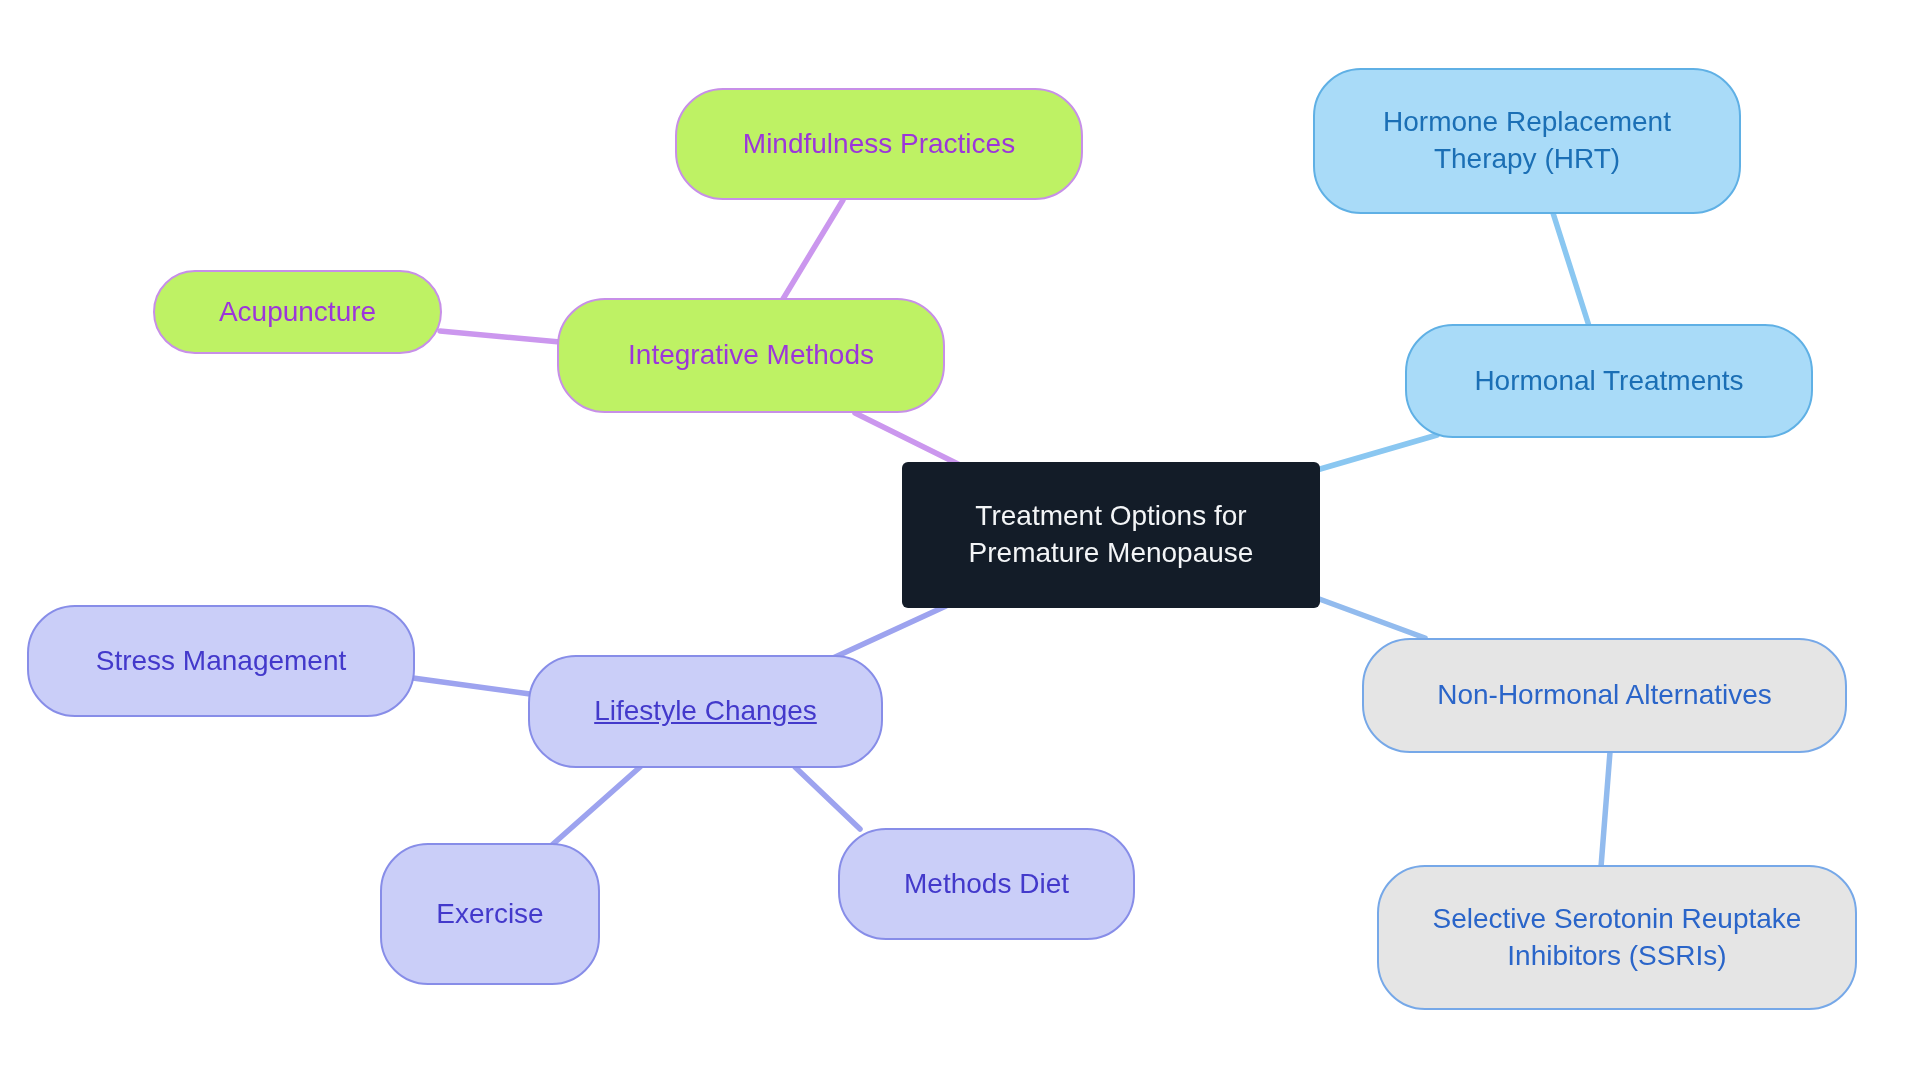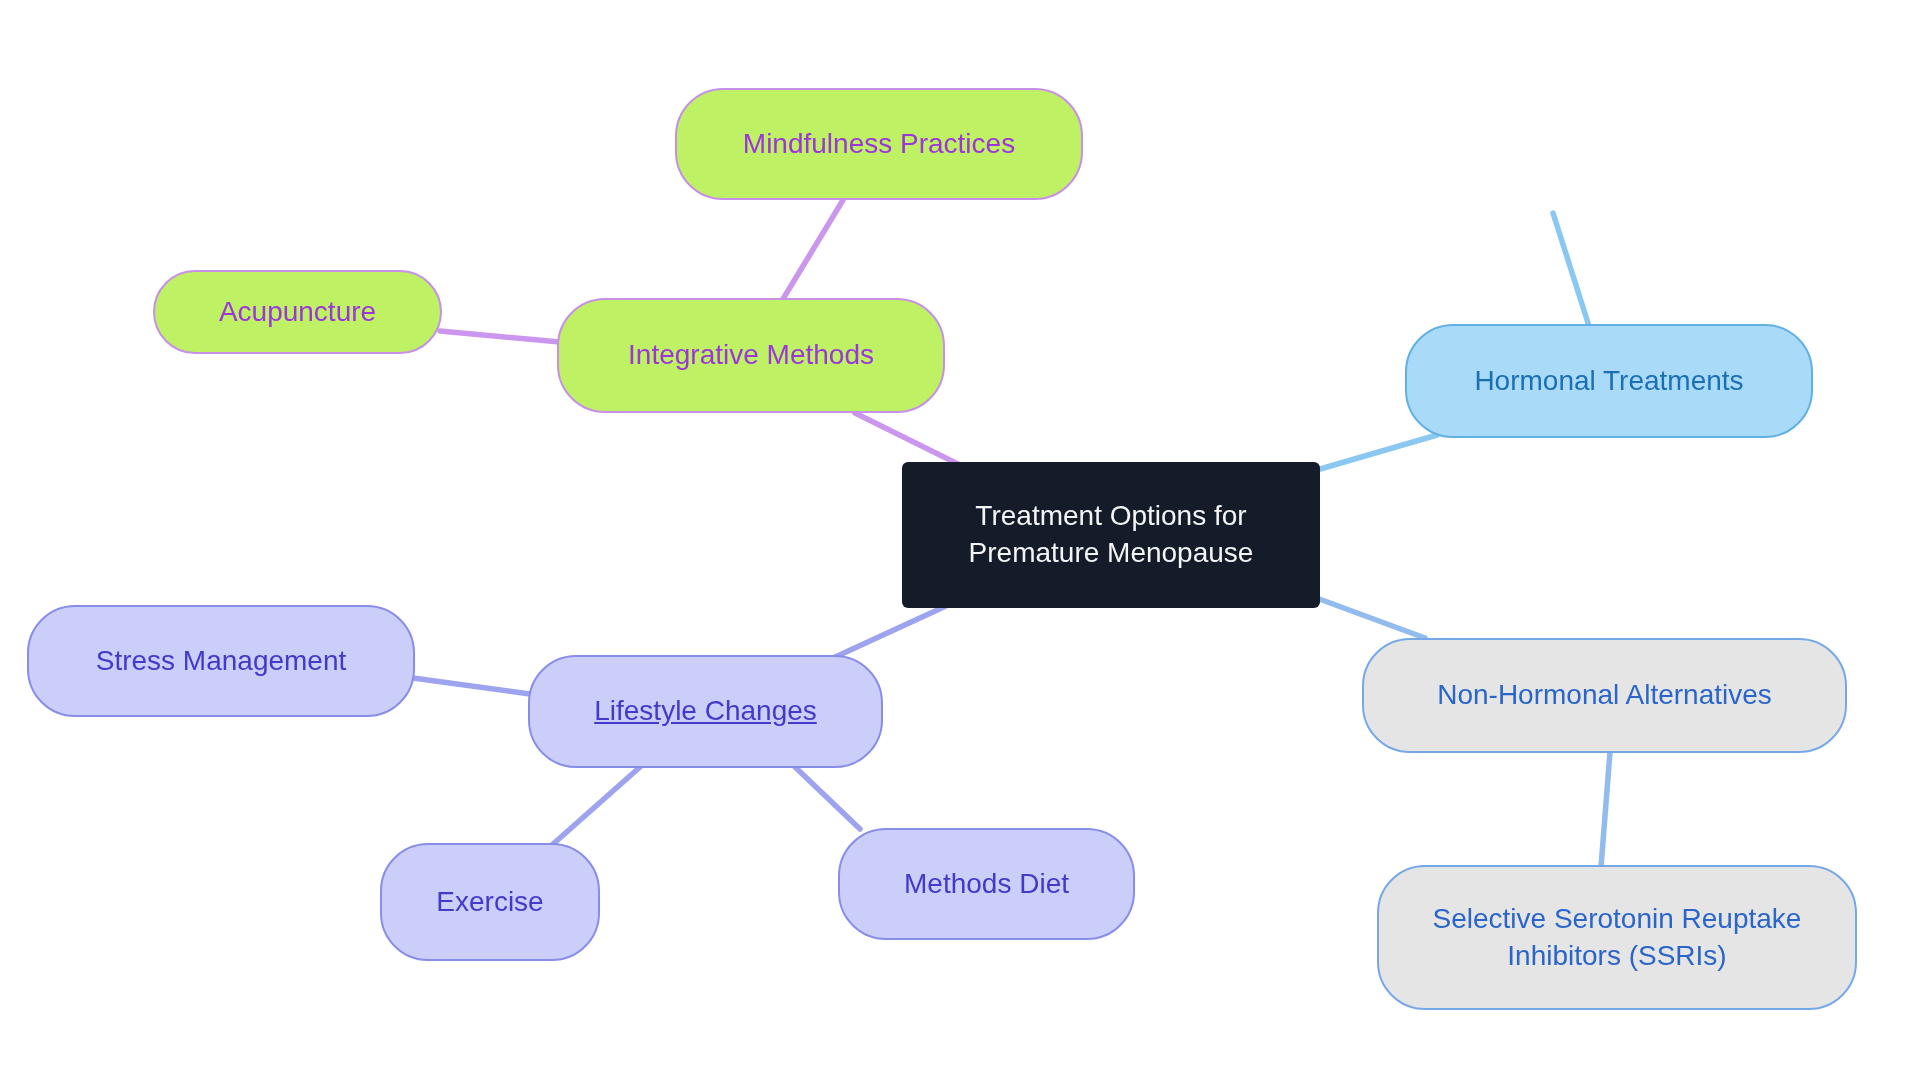--- a/index.html
+++ b/index.html
@@ -69,21 +69,21 @@
   }
 
   
   .n-root        { left: 902px;  top: 462px; width: 418px; height: 146px; }
   .n-hormonal    { left: 1405px; top: 324px; width: 408px; height: 114px; }
   .n-hrt         { left: 1313px; top: 68px;  width: 428px; height: 146px; padding: 8px 30px; }
   .n-nonhormonal { left: 1362px; top: 638px; width: 485px; height: 115px; padding: 8px 20px; }
   .n-ssri        { left: 1377px; top: 865px; width: 480px; height: 145px; }
   .n-lifestyle   { left: 528px;  top: 655px; width: 355px; height: 113px; text-decoration: underline; }
   .n-stress      { left: 27px;   top: 605px; width: 388px; height: 112px; }
-  .n-exercise    { left: 380px;  top: 843px; width: 220px; height: 118px; }
+  .n-exercise    { left: 380px;  top: 843px; width: 220px; height: 142px; }
   .n-balanced    { left: 838px;  top: 828px; width: 297px; height: 112px; }
   .n-integrative { left: 557px;  top: 298px; width: 388px; height: 115px; }
   .n-mindfulness { left: 675px;  top: 88px;  width: 408px; height: 112px; }
   .n-acupuncture { left: 153px;  top: 270px; width: 289px; height: 84px; }
 </style>
 </head>
 <body>
 
 <div class="canvas">
 
@@ -102,20 +102,23 @@
   </svg>
 
   <div class="node root-node n-root">
     <span>Treatment Options for Premature Menopause</span>
   </div>
 
   <div class="node sky n-hormonal">
     <span>Hormonal Treatments</span>
   </div>
 
+  <div class="node sky n-hrt">
+    <span>Hormone Replacement Therapy (HRT)</span>
+  </div>
 
   <div class="node blue n-nonhormonal">
     <span>Non-Hormonal Alternatives</span>
   </div>
 
   <div class="node blue n-ssri">
     <span>Selective Serotonin Reuptake Inhibitors (SSRIs)</span>
   </div>
 
   <div class="node peri n-lifestyle">

